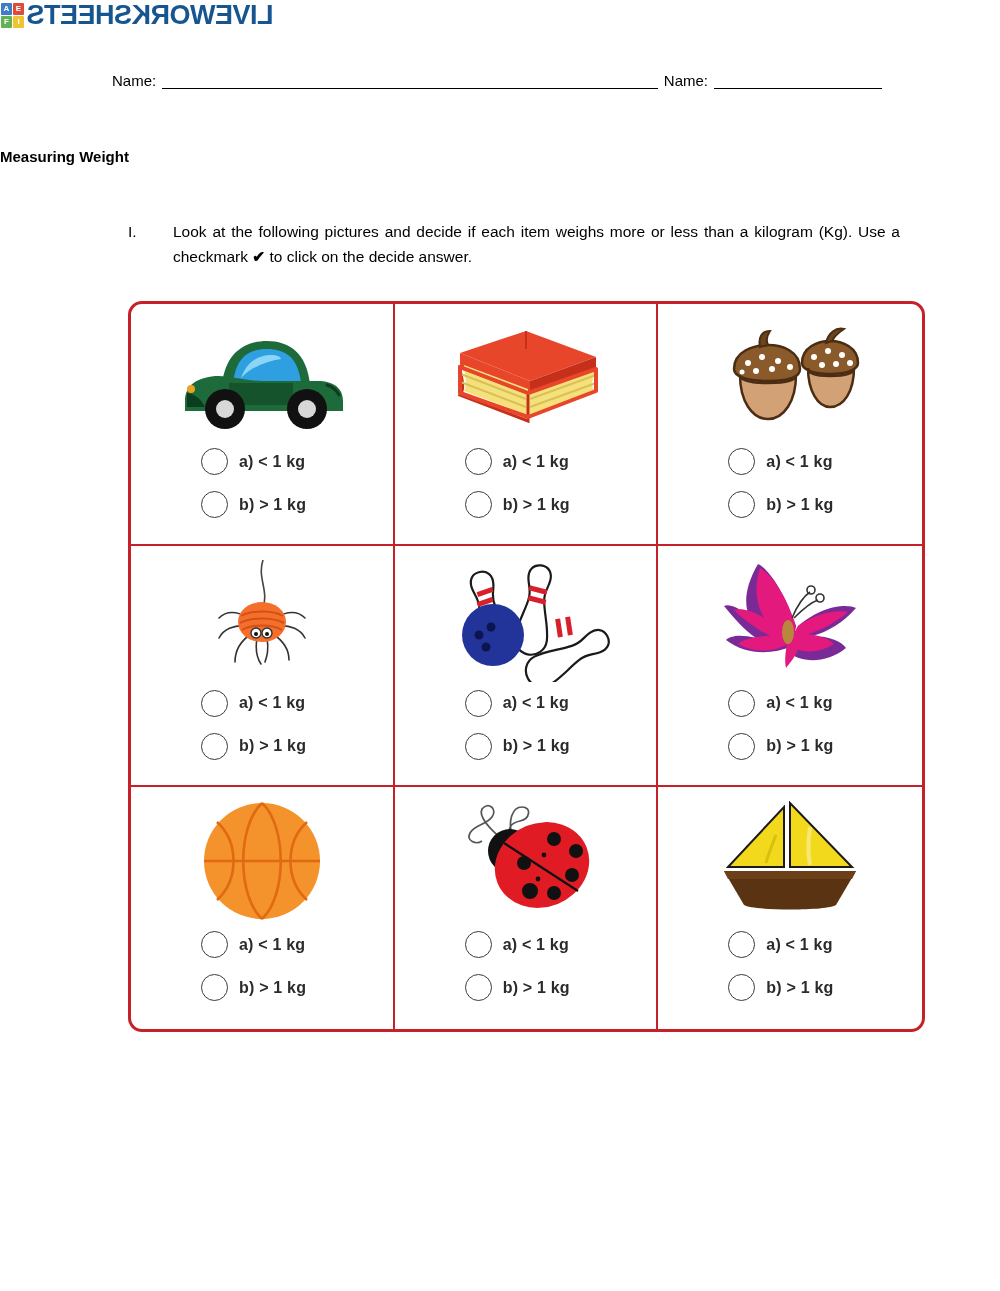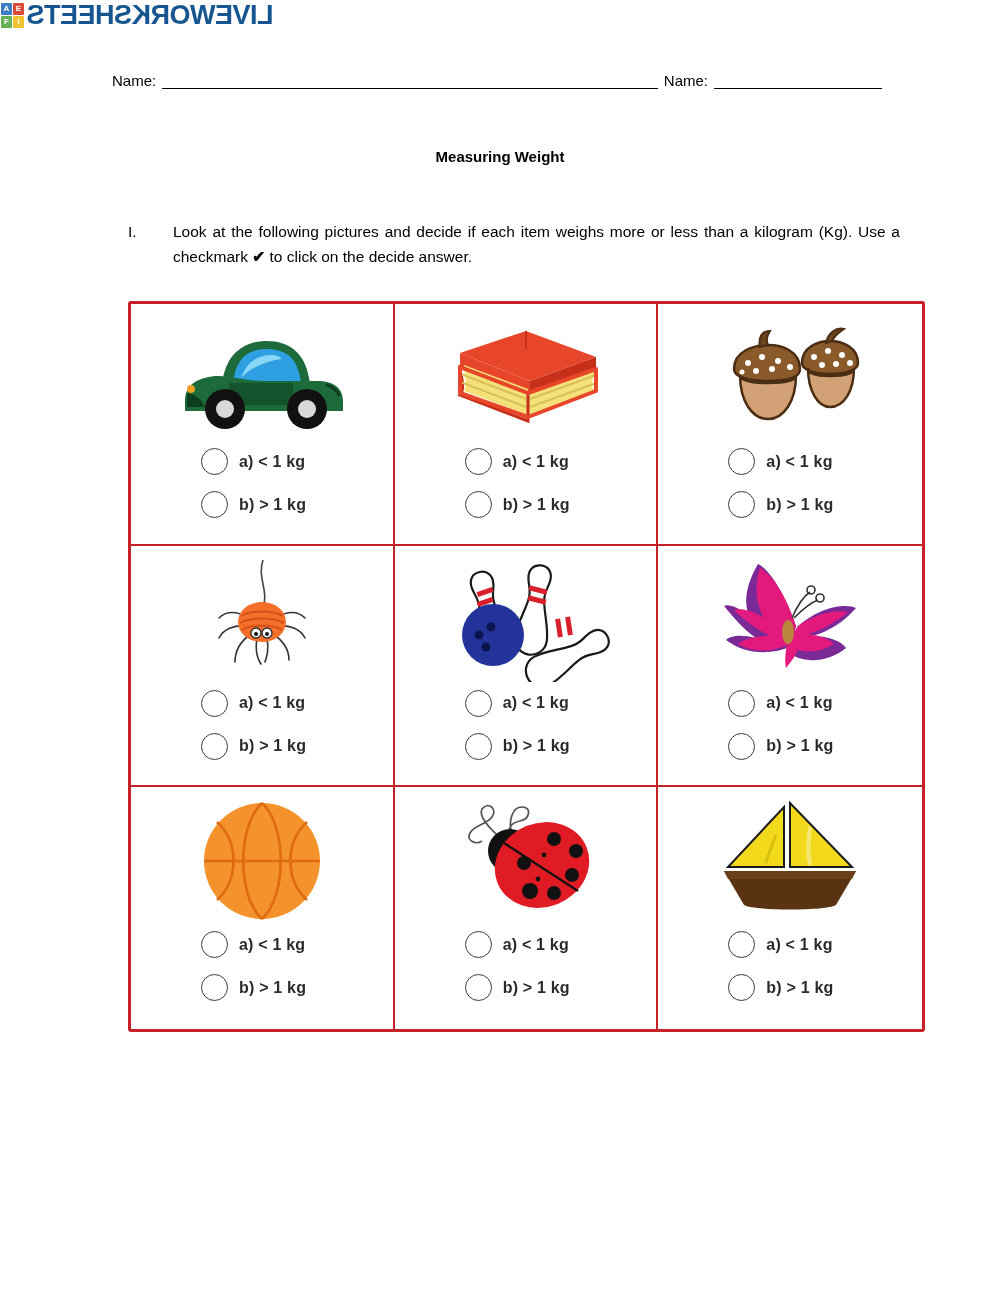--- a/index.html
+++ b/index.html
@@ -67,21 +67,21 @@
     border-bottom: 1.6px solid #000;
     margin-left: 6px;
     height: 14px;
   }
 
   
   .worksheet-title {
     position: absolute;
     left: 0; top: 148px;
     width: 1000px;
-    text-align: center;
+    text-align: left;
     font-size: 15px;
     font-weight: bold;
   }
 
   
   .instruction {
     position: absolute;
     left: 128px; top: 219px;
     width: 772px;
     display: flex;
@@ -93,21 +93,21 @@
   .instr-body { flex: 1 1 auto; text-align: justify; }
   .instr-check { font-weight: bold; }
 
   
   .item-grid {
     position: absolute;
     left: 128px; top: 301px;
     width: 797px;
     height: 731px;
     border: 3px solid #c62028;
-    border-radius: 3px;
+    border-radius: 14px;
     display: grid;
     grid-template-columns: 1fr 1fr 1fr;
     grid-template-rows: 1fr 1fr 1fr;
     background: #ffffff;
     overflow: hidden;
   }
   .item-cell {
     position: relative;
     display: flex;
     flex-direction: column;

